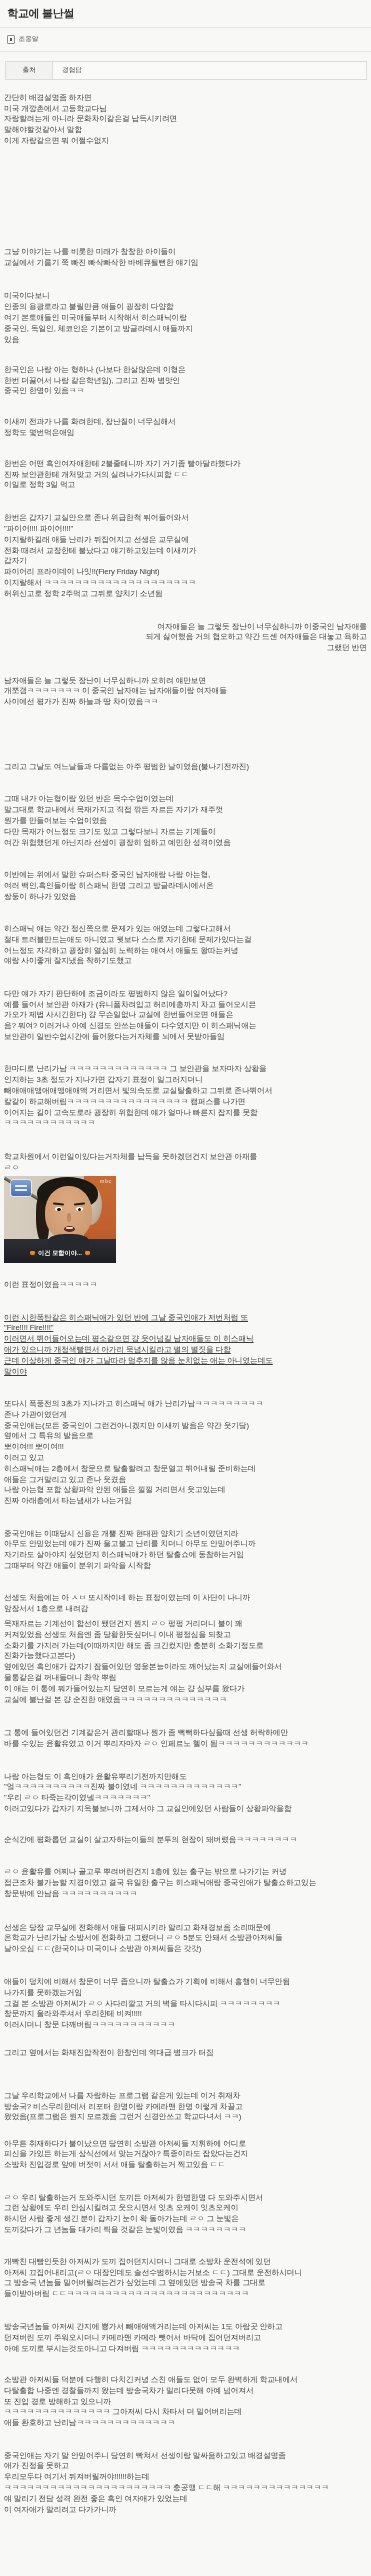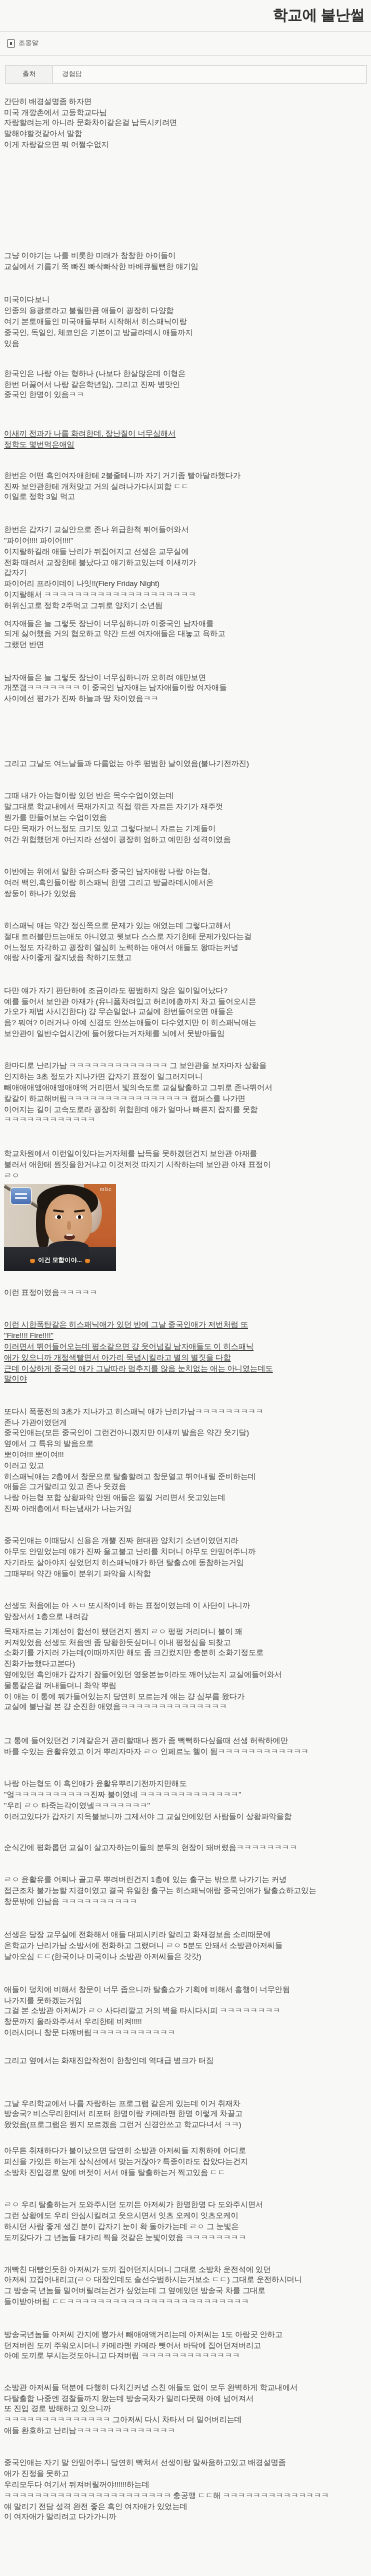--- a/index.html
+++ b/index.html
@@ -9,25 +9,24 @@
     font-family:"Liberation Sans","DejaVu Sans",sans-serif;
     color:#3d3d3d;
   }
   .page{width:372px;min-height:2725px;box-sizing:border-box;}
   .title-bar{
     padding:5.7px 7.2px 6.7px;
     border-bottom:0.5px solid #e4e4e3;
   }
   .post-title{
     margin:0;
-    font-size:15px;
+    font-size:11px;
     font-weight:bold;
     color:#333;
     letter-spacing:-0.3px;
-    text-align:right;
   }
   .author-row{
     display:flex;align-items:center;gap:3.1px;
     padding:6.7px 7.2px;
     border-bottom:0.5px solid #e4e4e3;
   }
   .author-badge{
     width:6.2px;height:6.2px;
     border:0.5px solid #8f8f8f;border-radius:1px;
     background:#fbfbfa;
@@ -186,40 +185,40 @@
         <div class="line">인종의 용광로라고 불릴만큼 애들이 굉장히 다양함</div>
         <div class="line">여기 본토애들인 미국애들부터 시작해서 히스패닉이랑</div>
         <div class="line">중국인, 독일인, 체코인은 기본이고 방글라데시 애들까지</div>
         <div class="line">있음</div>
       </div>
       <div class="para" style="margin-top: 19.6px;">
         <div class="line">한국인은 나랑 아는 형하나 (나보다 한살많은데 이형은</div>
         <div class="line">한번 더꿇어서 나랑 같은학년임), 그리고 진짜 병맛인</div>
         <div class="line">중국인 한명이 있음ㅋㅋ</div>
       </div>
-      <div class="para" style="margin-top: 28px; text-decoration: underline;">
+      <div class="para" style="margin-top: 20px;">
         <div class="line">이새끼 전과가 나름 화려한데, 장난질이 너무심해서</div>
         <div class="line">정학도 몇번먹은애임</div>
       </div>
       <div class="para" style="margin-top: 20px;">
         <div class="line">한번은 어떤 흑인여자애한테 2불줄테니까 자기 거기좀 빨아달라했다가</div>
         <div class="line">진짜 보안관한테 개처맞고 거의 실려나가다시피함 ㄷㄷ</div>
         <div class="line">이일로 정학 3일 먹고</div>
       </div>
       <div class="para" style="margin-top: 22px;">
         <div class="line">한번은 갑자기 교실안으로 존나 위급한척 튀어들어와서</div>
         <div class="line">"파이어!!!! 파이어!!!!"</div>
         <div class="line">이지랄하길래 애들 난리가 뒤집어지고 선생은 교무실에</div>
         <div class="line">전화 때려서 교장한테 불났다고 얘기하고있는데 이새끼가</div>
         <div class="line">갑자기</div>
         <div class="line">파이어리 프라이데이 나잇!!(Fiery Friday Night)</div>
         <div class="line">이지랄해서 ㅋㅋㅋㅋㅋㅋㅋㅋㅋㅋㅋㅋㅋㅋㅋㅋㅋㅋㅋㅋ</div>
         <div class="line">허위신고로 정학 2주먹고 그뒤로 양치기 소년됨</div>
       </div>
-      <div class="para" style="margin-top: 7px;">
+      <div class="para" style="margin-top: 22px; text-align: right;">
         <div class="line">여자애들은 늘 그렇듯 장난이 너무심하니까 이중국인 남자애를</div>
         <div class="line">되게 싫어했음 거의 혐오하고 약간 드센 여자애들은 대놓고 욕하고</div>
         <div class="line">그랬던 반면</div>
       </div>
       <div class="para" style="margin-top: 21.6px;">
         <div class="line">남자애들은 늘 그렇듯 장난이 너무심하니까 오히려 얘만보면</div>
         <div class="line">개쪼갬ㅋㅋㅋㅋㅋㅋㅋ 이 중국인 남자애는 남자애들이랑 여자애들</div>
         <div class="line">사이에선 평가가 진짜 하늘과 땅 차이였음ㅋㅋ</div>
       </div>
       <div class="para" style="margin-top: 54px;">
@@ -253,21 +252,20 @@
       <div class="para" style="margin-top: 21.6px;">
         <div class="line">한마디로 난리가남 ㅋㅋㅋㅋㅋㅋㅋㅋㅋㅋㅋㅋㅋ 그 보안관을 보자마자 상황을</div>
         <div class="line">인지하는 3초 정도가 지나가면 갑자기 표정이 일그러지더니</div>
         <div class="line">빼애애애앵애애앵애애액 거리면서 빛의속도로 교실탈출하고 그뒤로 존나뛰어서</div>
         <div class="line">칼같이 하교해버림ㅋㅋㅋㅋㅋㅋㅋㅋㅋㅋㅋㅋㅋㅋㅋㅋ 캠퍼스를 나가면</div>
         <div class="line">이어지는 길이 고속도로라 굉장히 위험한데 얘가 얼마나 빠른지 잡지를 못함</div>
         <div class="line">ㅋㅋㅋㅋㅋㅋㅋㅋㅋㅋㅋㅋ</div>
       </div>
       <div class="para" style="margin-top: 23px;">
         <div class="line">학교차원에서 이런일이있다는거자체를 납득을 못하겠던건지 보안관 아재를</div>
-        <div class="line">불러서 애한테 뭔짓을한거냐고 이것저것 따지기 시작하는데 보안관 아재 표정이</div>
         <div class="line">ㄹㅇ</div>
       </div>
       <div class="photo" style="margin-top: 2.1px;">
       <div class="ph-orange"></div>
       <div class="ph-balloon"></div>
       <div class="ph-stick"></div>
       <div class="ph-hair-side"></div>
       <div class="ph-hair"></div>
       <div class="ph-face">
         <span class="ph-brow l"></span>

